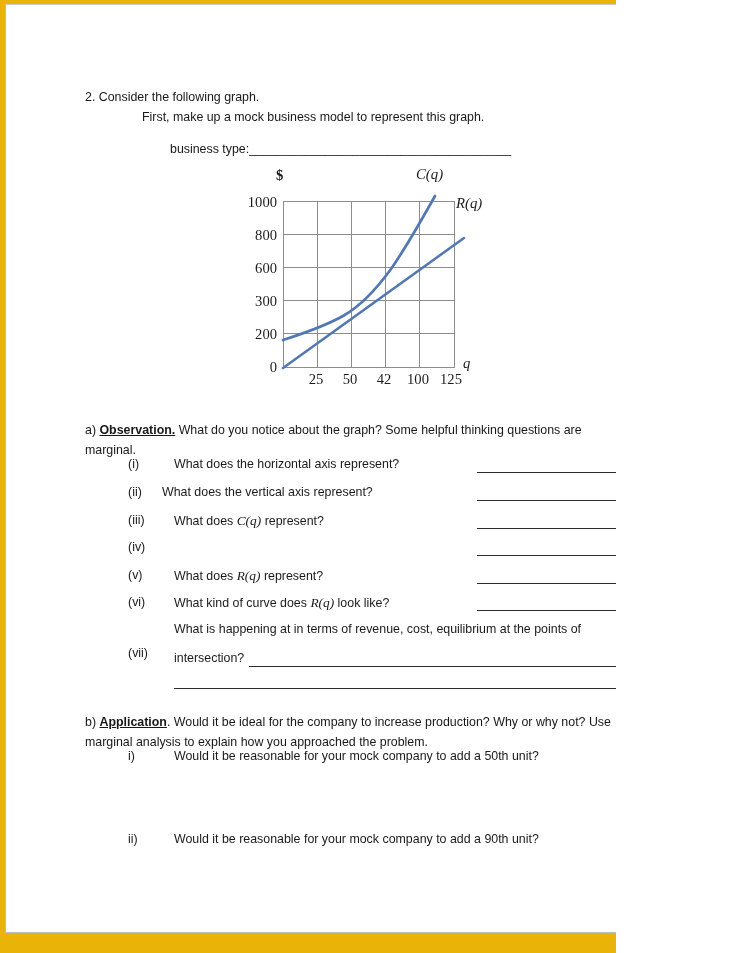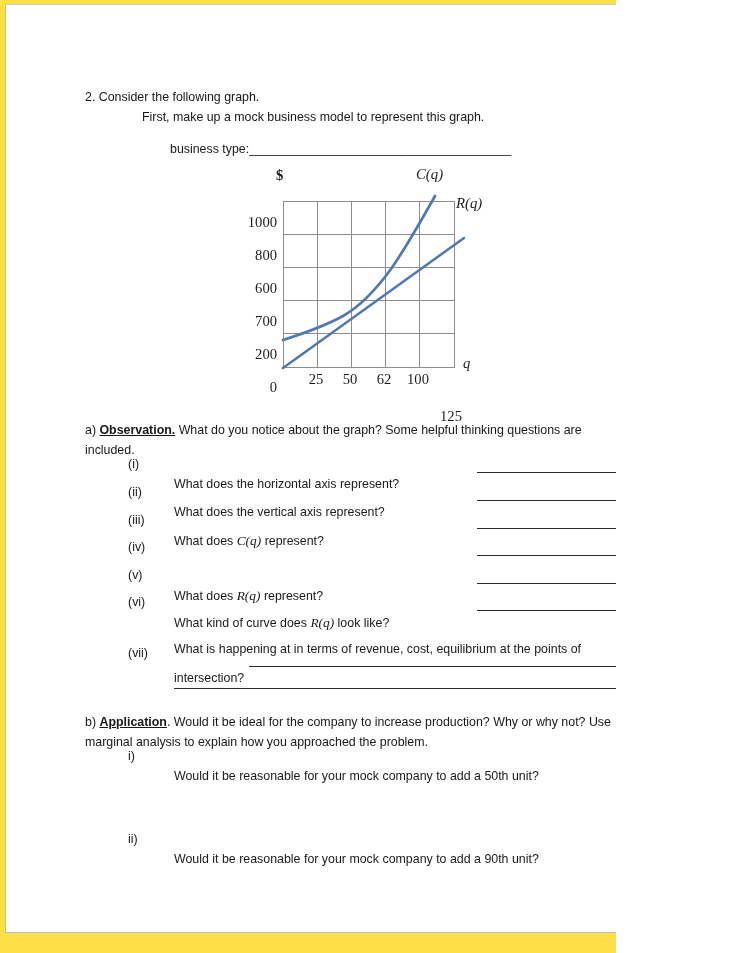--- a/index.html
+++ b/index.html
@@ -4,21 +4,21 @@
 <style>
   html, body {
     margin: 0;
     padding: 0;
     background: #ffffff;
   }
   #page {
     position: relative;
     width: 616px;
     height: 953px;
-    background: #fde047;
+    background: #eab308;
     overflow: hidden;
     font-family: "Liberation Sans", sans-serif;
     color: #1a1a1a;
   }
   #page-frame {
     position: absolute;
     left: 5px;
     top: 4px;
     width: 722px;
     height: 929px;
@@ -48,21 +48,21 @@
     line-height: 19.5px;
     color: #181818;
   }
   .math {
     font-family: "Liberation Serif", serif;
     font-style: italic;
     font-size: 13.4px;
   }
   .ul { text-decoration: underline; font-weight: bold; margin-top: 18px; }
   .qnum { position: absolute; font-size: 12.4px; }
-  .qtext { position: absolute; font-size: 12.4px; white-space: pre; margin-top: 20px; }
+  .qtext { position: absolute; font-size: 12.4px; white-space: pre; }
   .qline { position: absolute; border-bottom: 1.1px solid #2b2b2b; }
 
   
   #graph {
     position: absolute;
     left: 225px;
     top: 163px;
     width: 270px;
     height: 232px;
   }
@@ -96,21 +96,20 @@
     overflow: visible;
   }
   .ylab {
     position: absolute;
     font-family: "Liberation Serif", serif;
     font-size: 14.6px;
     color: #1b1b1b;
     text-align: right;
     width: 52px;
     left: 0;
-    margin-top: 20px;
   }
   .xlab {
     position: absolute;
     font-family: "Liberation Serif", serif;
     font-size: 14.6px;
     color: #1b1b1b;
     text-align: center;
     width: 40px;
   }
   .axtitle {
@@ -142,21 +141,21 @@
     <div class="txt" style="left:170px; top:140px;"><span>business type:</span><span>______________________________________</span></div>
 
     <div id="graph">
 
       <div class="axtitle" style="left:51px; top:4px; font-weight:bold;">$</div>
       <div class="axtitle" style="left:238px; top:192px; font-style:italic;">q</div>
 
       <div class="ylab" style="top:31px;">1000</div>
       <div class="ylab" style="top:64px;">800</div>
       <div class="ylab" style="top:97px;">600</div>
-      <div class="ylab" style="top:130px;">700</div>
+      <div class="ylab" style="top:130px;">300</div>
       <div class="ylab" style="top:163px;">200</div>
       <div class="ylab" style="top:196px;">0</div>
 
       <div id="plot">
         <div class="gl-h" style="top:32px;"></div>
         <div class="gl-h" style="top:65px;"></div>
         <div class="gl-h" style="top:98px;"></div>
         <div class="gl-h" style="top:131px;"></div>
         <div class="gl-v" style="left:33px;"></div>
         <div class="gl-v" style="left:67px;"></div>
@@ -171,33 +170,33 @@
         <path d="M 58 177 C 80 170, 100 163, 118 153
                  C 134 144, 150 128, 166 106
                  C 180 86, 196 58, 210 33" fill="none" stroke="#5278b4" stroke-width="2.7" stroke-linecap="round"></path>
       </svg>
 
       <div class="curvelabel" style="left:191px; top:3px;">C(q)</div>
       <div class="curvelabel" style="left:231px; top:32px;">R(q)</div>
 
       <div class="xlab" style="left:71px;  top:208px;">25</div>
       <div class="xlab" style="left:105px; top:208px;">50</div>
-      <div class="xlab" style="left:139px; top:208px;">62</div>
+      <div class="xlab" style="left:139px; top:208px;">42</div>
       <div class="xlab" style="left:173px; top:208px;">100</div>
-      <div class="xlab" style="left:206px; top:208px;margin-top:37px;">125</div>
+      <div class="xlab" style="left:206px; top:208px;">125</div>
     </div>
 
-    <div class="body-block" style="left:85px; top:421px; width:570px;"><span>a)</span><span> </span><span class="ul">Observation.</span><span> What do you notice about the graph? Some helpful thinking questions are</span><br><span>included.</span></div>
+    <div class="body-block" style="left:85px; top:421px; width:570px;"><span>a)</span><span> </span><span class="ul">Observation.</span><span> What do you notice about the graph? Some helpful thinking questions are</span><br><span>marginal.</span></div>
 
     <div class="qnum" style="left:128px; top:457px;">(i)</div>
     <div class="qtext" style="left:174px; top:457px;"><span>What does the horizontal axis represent?</span></div>
     <div class="qline" style="left:477px; top:472px; width:175px;"></div>
 
     <div class="qnum" style="left:128px; top:485px;">(ii)</div>
-    <div class="qtext" style="left:174px; top:485px;text-align:center;"><span>What does the vertical axis represent?</span></div>
+    <div class="qtext" style="left:162px; top:485px;text-align:center;"><span>What does the vertical axis represent?</span></div>
     <div class="qline" style="left:477px; top:500px; width:175px;"></div>
 
     <div class="qnum" style="left:128px; top:513px;">(iii)</div>
     <div class="qtext" style="left:174px; top:513px;"><span>What does </span><span class="math">C(q)</span><span> represent?</span></div>
     <div class="qline" style="left:477px; top:528px; width:175px;"></div>
 
     <div class="qnum" style="left:128px; top:540px;">(iv)</div>
     <div class="qline" style="left:477px; top:555px; width:175px;"></div>
 
     <div class="qnum" style="left:128px; top:568px;">(v)</div>

